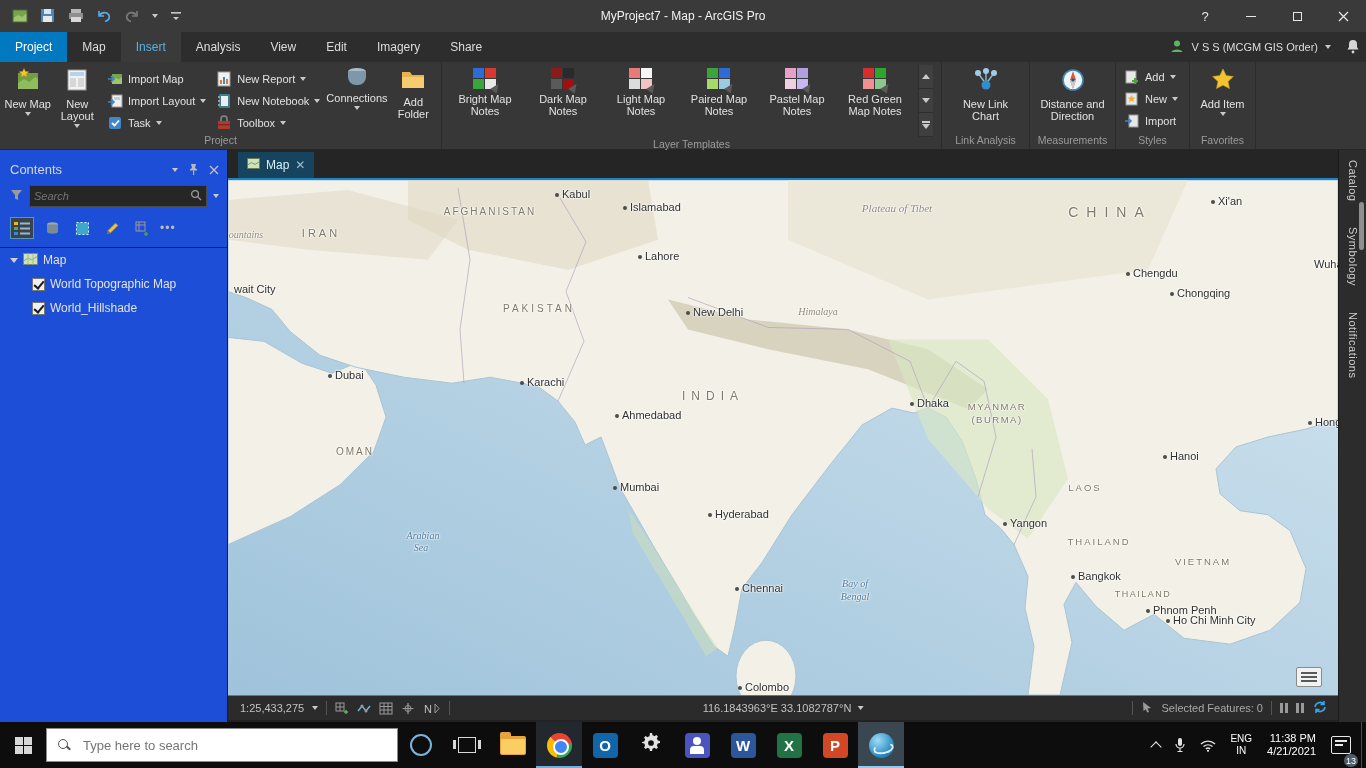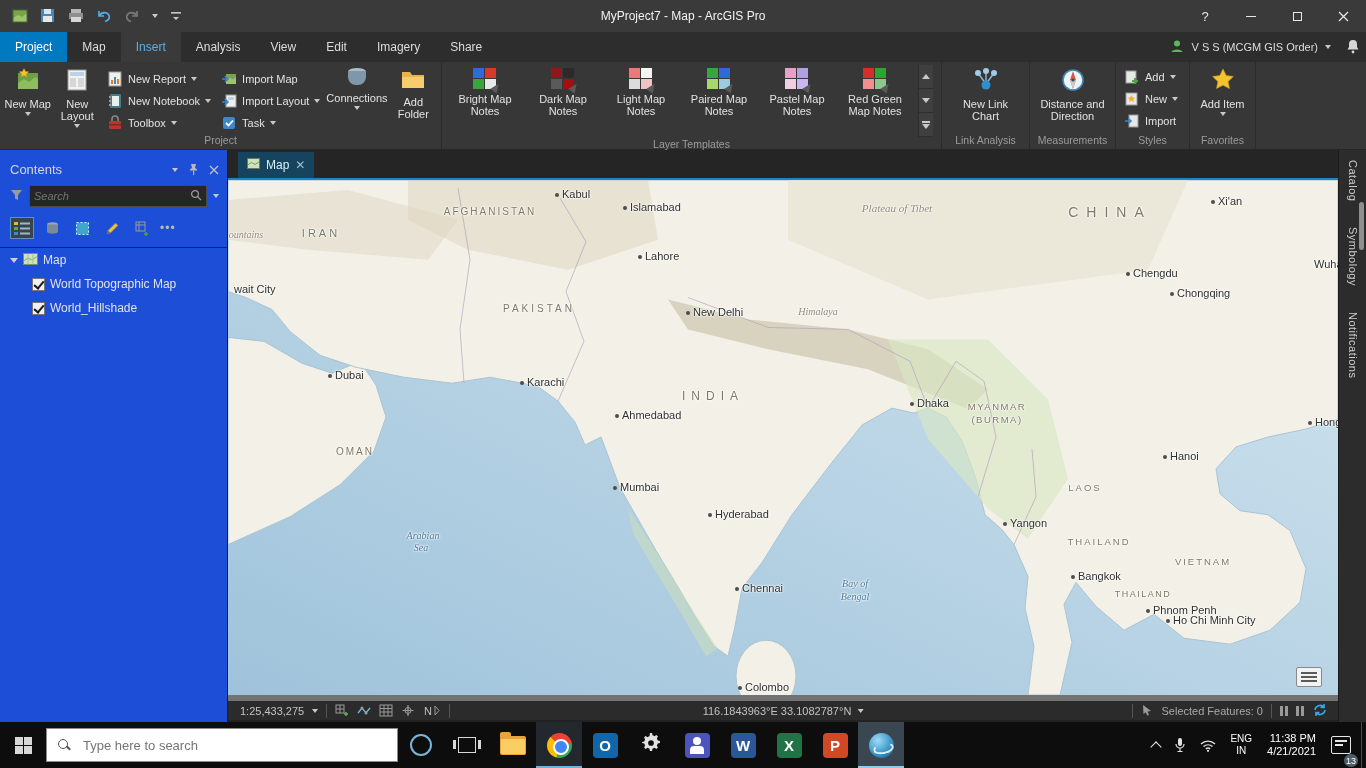--- a/index.html
+++ b/index.html
@@ -75,21 +75,21 @@
 .mdot{position:absolute;width:4px;height:4px;border-radius:50%;background:#4c4c4c}
 .mlab{position:absolute;white-space:nowrap;text-shadow:0 0 2px #fff,0 0 2px #fff,0 0 3px #fff}
 .mlab.city{font-size:11px;color:#2f2f2f;transform:translateY(-55%)}
 .mlab.citycut{font-size:11px;color:#2f2f2f;transform:translateY(-55%)}
 .mlab.region{font-size:10px;color:#7e7866;transform:translate(-50%,-50%)}
 .mlab.water{font-size:10px;color:#49799e;font-style:italic;font-family:"Liberation Serif",serif;transform:translate(-50%,-50%)}
 .mlab.terrain{font-size:10px;color:#91897a;font-style:italic;font-family:"Liberation Serif",serif;transform:translate(-50%,-50%)}
 .overview-btn{position:absolute;right:16px;bottom:8px;width:26px;height:20px;background:#f2f2f2;border:1px solid #8a8a8a;border-radius:2px;display:flex;flex-direction:column;justify-content:center;gap:2px;padding:0 4px}
 .overview-btn i{display:block;height:2px;background:#5a5a5a}
 
-.map-status{height:25px;background:#2b2b2b;color:#c2c2c2;font-size:11px;display:flex;align-items:center;position:relative;border-top:6px solid #737373}
+.map-status{height:25px;background:#2b2b2b;color:#c2c2c2;font-size:11px;display:flex;align-items:center;position:relative;border-top:1px solid #737373}
 .ms-left{display:flex;align-items:center;gap:8px;padding-left:12px}
 .ms-sep{width:1px;height:14px;background:#555}
 .ms-ic{width:14px;height:13px;position:relative;display:inline-block}
 .ms-center{position:absolute;left:50%;transform:translateX(-50%);display:flex;align-items:center;gap:6px}
 .ms-right{margin-left:auto;display:flex;align-items:center;gap:8px;padding-right:10px;color:#a9a9a9}
 .pause{display:inline-flex;gap:2px}
 .pause i{width:3px;height:10px;background:#9a9a9a;display:block}
 
 .right-strip{width:28px;background:#2c2c2c;border-left:1px solid #1b1b1b;position:relative;display:flex;flex-direction:column;align-items:center;padding-top:10px;gap:22px}
 .vtab{writing-mode:vertical-rl;font-size:11px;color:#cfcfcf;letter-spacing:.5px}
@@ -251,20 +251,47 @@
               <rect x="6" y="11" width="6" height="9" fill="#d7d7d7"></rect>
               <rect x="14" y="11" width="6" height="9" fill="#d7d7d7"></rect>
             </svg>
         </span>
         <span class="lbl">New Layout</span>
         <span class="caret"></span>
       </div>
       <div class="smallcol">
         <div class="smallbtn">
           <span class="sic"><svg width="16" height="16" viewBox="0 0 16 16">
+                <rect x="5" y="3" width="10" height="10" fill="#79a44d"></rect>
+                <path d="M5 9 l4-2 3 1.5 3-2.5 v7 H5z" fill="#9ec46d"></path>
+                <path d="M1 8 h6 M4 5 l3 3 -3 3" stroke="#3f87c8" stroke-width="1.6" fill="none"></path>
+              </svg></span>
+          <span>Import Map</span>
+        </div>
+        <div class="smallbtn">
+          <span class="sic"><svg width="16" height="16" viewBox="0 0 16 16">
+                <rect x="5" y="2" width="10" height="12" fill="#f0f0f0" stroke="#999"></rect>
+                <rect x="7" y="4" width="6" height="3" fill="#b9d2e8"></rect>
+                <path d="M1 9 h6 M4 6 l3 3 -3 3" stroke="#3f87c8" stroke-width="1.6" fill="none"></path>
+              </svg></span>
+          <span>Import Layout</span>
+            <span class="caret"></span>
+        </div>
+        <div class="smallbtn">
+          <span class="sic"><svg width="16" height="16" viewBox="0 0 16 16">
+                <rect x="2" y="2" width="12" height="12" rx="2" fill="#3f87c8"></rect>
+                <path d="M5 8 l2.5 2.5 L12 5.5" stroke="#fff" stroke-width="1.8" fill="none"></path>
+              </svg></span>
+          <span>Task</span>
+            <span class="caret"></span>
+        </div>
+      </div>
+      <div class="smallcol">
+        <div class="smallbtn">
+          <span class="sic"><svg width="16" height="16" viewBox="0 0 16 16">
                 <rect x="2" y="1" width="12" height="14" fill="#f0f0f0" stroke="#999"></rect>
                 <rect x="4" y="9" width="2" height="4" fill="#e07b2a"></rect>
                 <rect x="7" y="6" width="2" height="7" fill="#4a87b8"></rect>
                 <rect x="10" y="8" width="2" height="5" fill="#e07b2a"></rect>
               </svg></span>
           <span>New Report</span>
             <span class="caret"></span>
         </div>
         <div class="smallbtn">
           <span class="sic"><svg width="16" height="16" viewBox="0 0 16 16">
@@ -277,47 +304,20 @@
           <span>New Notebook</span>
             <span class="caret"></span>
         </div>
         <div class="smallbtn">
           <span class="sic"><svg width="16" height="16" viewBox="0 0 16 16">
                 <rect x="2" y="6" width="12" height="8" rx="1" fill="#b03a2e"></rect>
                 <path d="M5 6 v-2 a3 3 0 0 1 6 0 v2" fill="none" stroke="#8a8a8a" stroke-width="1.5"></path>
                 <rect x="2" y="9" width="12" height="1.5" fill="#7e2a20"></rect>
               </svg></span>
           <span>Toolbox</span>
-            <span class="caret"></span>
-        </div>
-      </div>
-      <div class="smallcol">
-        <div class="smallbtn">
-          <span class="sic"><svg width="16" height="16" viewBox="0 0 16 16">
-                <rect x="5" y="3" width="10" height="10" fill="#79a44d"></rect>
-                <path d="M5 9 l4-2 3 1.5 3-2.5 v7 H5z" fill="#9ec46d"></path>
-                <path d="M1 8 h6 M4 5 l3 3 -3 3" stroke="#3f87c8" stroke-width="1.6" fill="none"></path>
-              </svg></span>
-          <span>Import Map</span>
-        </div>
-        <div class="smallbtn">
-          <span class="sic"><svg width="16" height="16" viewBox="0 0 16 16">
-                <rect x="5" y="2" width="10" height="12" fill="#f0f0f0" stroke="#999"></rect>
-                <rect x="7" y="4" width="6" height="3" fill="#b9d2e8"></rect>
-                <path d="M1 9 h6 M4 6 l3 3 -3 3" stroke="#3f87c8" stroke-width="1.6" fill="none"></path>
-              </svg></span>
-          <span>Import Layout</span>
-            <span class="caret"></span>
-        </div>
-        <div class="smallbtn">
-          <span class="sic"><svg width="16" height="16" viewBox="0 0 16 16">
-                <rect x="2" y="2" width="12" height="12" rx="2" fill="#3f87c8"></rect>
-                <path d="M5 8 l2.5 2.5 L12 5.5" stroke="#fff" stroke-width="1.8" fill="none"></path>
-              </svg></span>
-          <span>Task</span>
             <span class="caret"></span>
         </div>
       </div>
       <div class="bigbtn" style="width:62px">
         <span class="cyl"></span>
         <span class="lbl">Connections</span>
         <span class="caret"></span>
       </div>
       <div class="bigbtn">
         <span>

